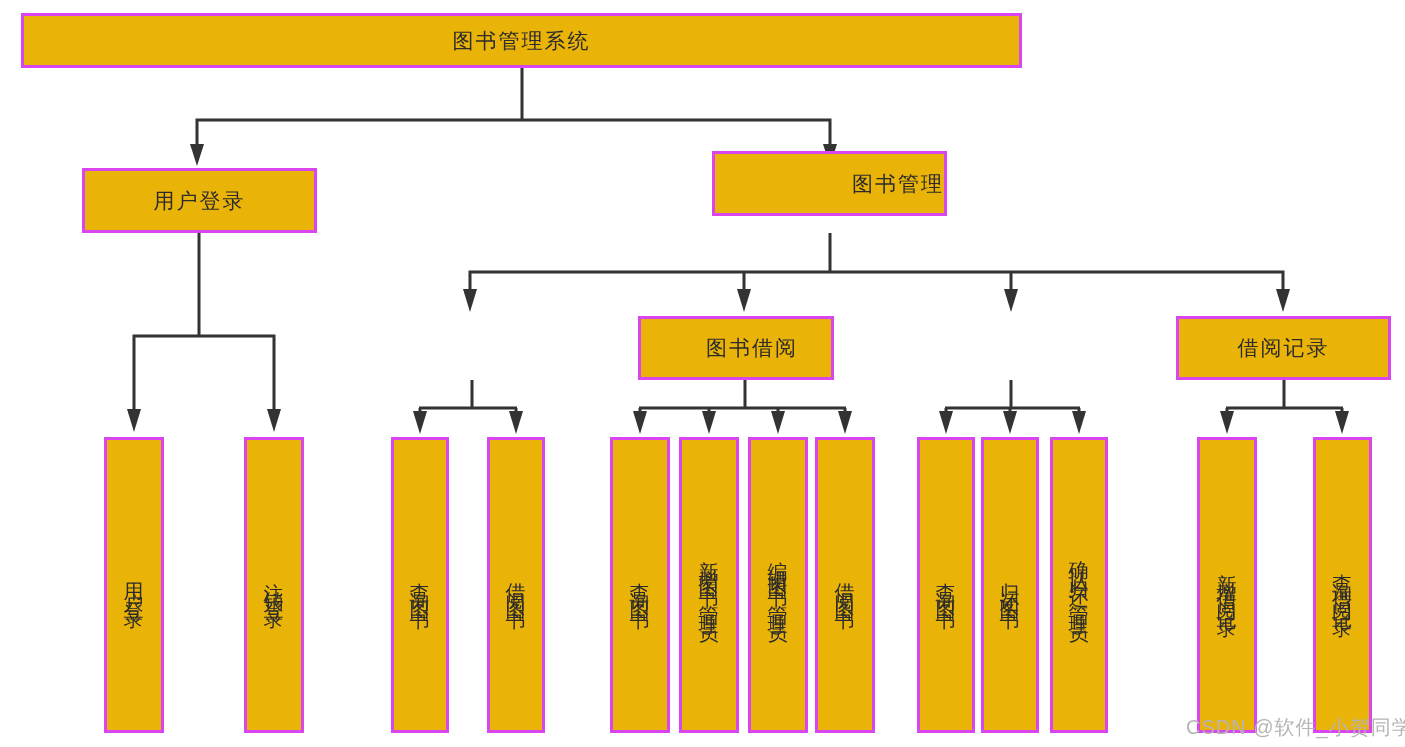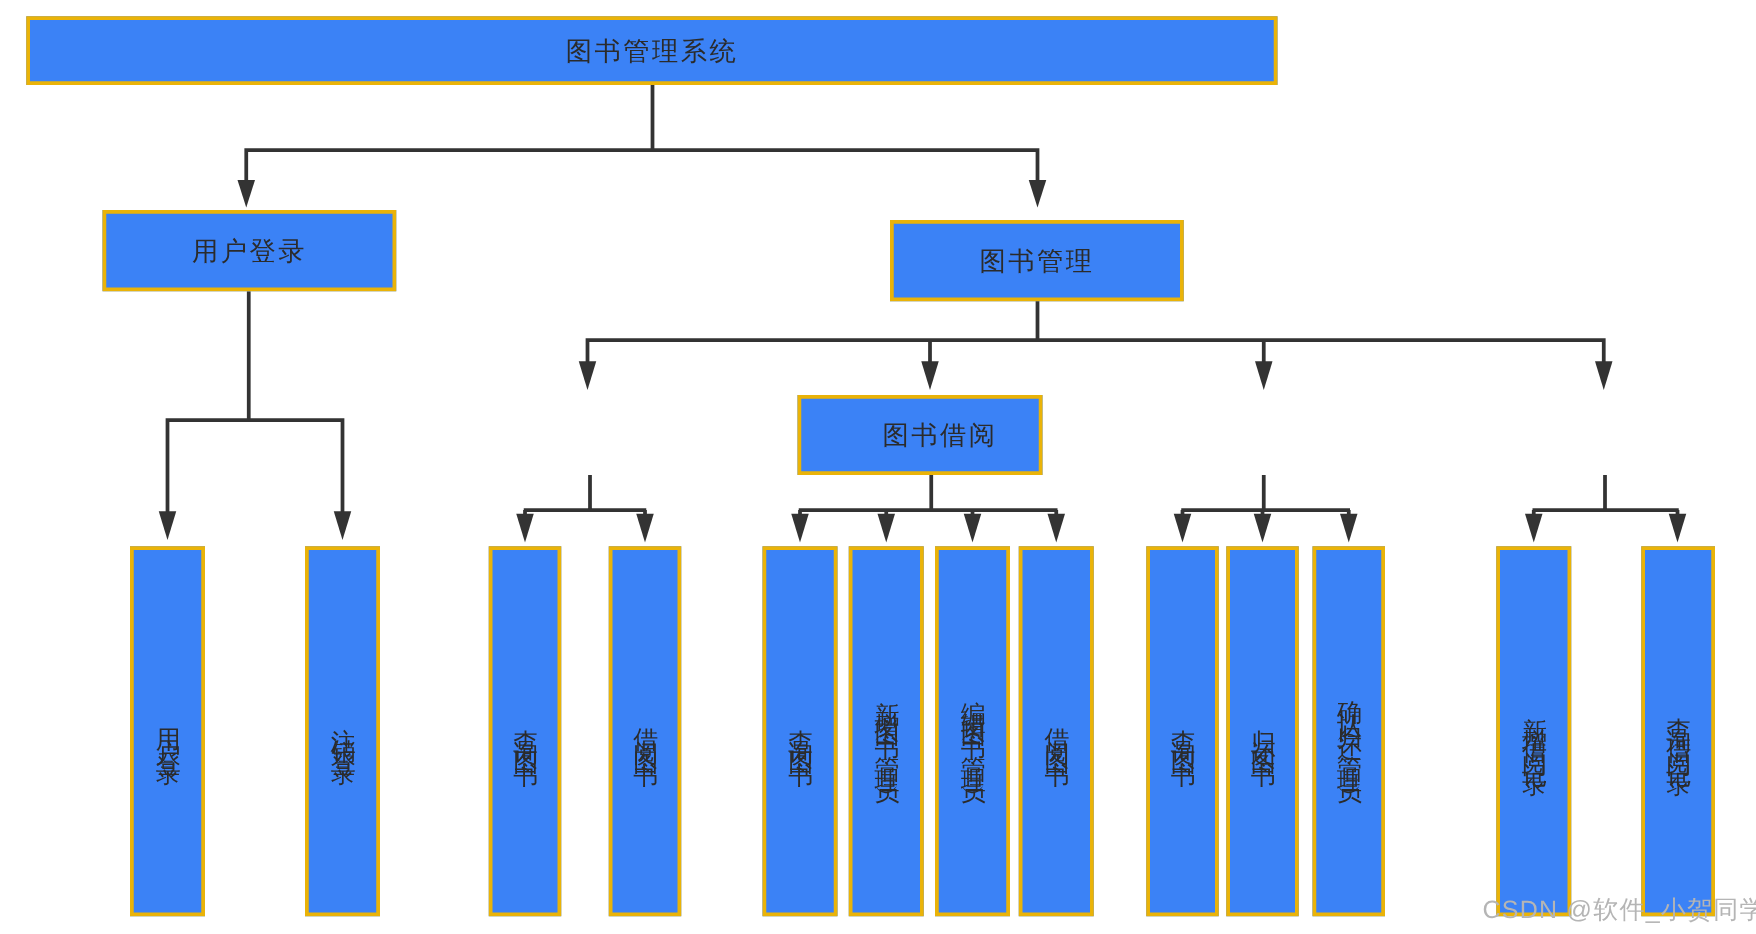--- a/index.html
+++ b/index.html
@@ -3,22 +3,22 @@
 <meta charset="utf-8">
 <title>图书管理系统</title>
 <style>
   html,body { margin:0; padding:0; background:#ffffff; }
   .stage {
     position:relative; width:1405px; height:747px; background:#ffffff;
     font-family:"Liberation Sans", sans-serif; overflow:hidden;
   }
   svg.connectors { position:absolute; left:0; top:0; width:1405px; height:747px; z-index:1; }
   .node {
-    position:absolute; box-sizing:border-box; background:#3b82f6;
-    border:3px solid #eab308; color:#2b2b2b;
+    position:absolute; box-sizing:border-box; background:#eab308;
+    border:3px solid #d946ef; color:#2b2b2b;
     display:flex; align-items:center; justify-content:center;
     z-index:2;
   }
   .h-node span { font-size:21px; letter-spacing:2px; white-space:nowrap; }
   .v-node span {
     writing-mode:vertical-rl; text-orientation:mixed;
     font-size:20px; line-height:1.1; letter-spacing:9px; white-space:nowrap;
   }
   .watermark {
     position:absolute; left:1186px; top:714px; z-index:5;
@@ -88,26 +88,29 @@
     </g>
   </svg>
 
   <div class="node h-node" style="left:21px; top:13px; width:1001px; height:55px;">
     <span>图书管理系统</span>
   </div>
 
   <div class="node h-node" style="left:82px; top:168px; width:235px; height:65px;">
     <span>用户登录</span>
   </div>
-  <div class="node h-node" style="left:712px; top:176px; width:235px; height:65px;">
+  <div class="node h-node" style="left:712px; top:151px; width:235px; height:65px;justify-content:flex-end;">
     <span>图书管理</span>
   </div>
 
   <div class="node h-node" style="left:638px; top:316px; width:196px; height:64px;padding-left:32px;">
     <span>图书借阅</span>
+  </div>
+  <div class="node h-node" style="left:1176px; top:316px; width:215px; height:64px;">
+    <span>借阅记录</span>
   </div>
 
   <div class="node v-node" style="left:104px; top:437px; width:60px; height:296px;">
     <span>用户登录</span>
   </div>
   <div class="node v-node" style="left:244px; top:437px; width:60px; height:296px;">
     <span>注销登录</span>
   </div>
 
   <div class="node v-node" style="left:391px; top:437px; width:58px; height:296px;">

